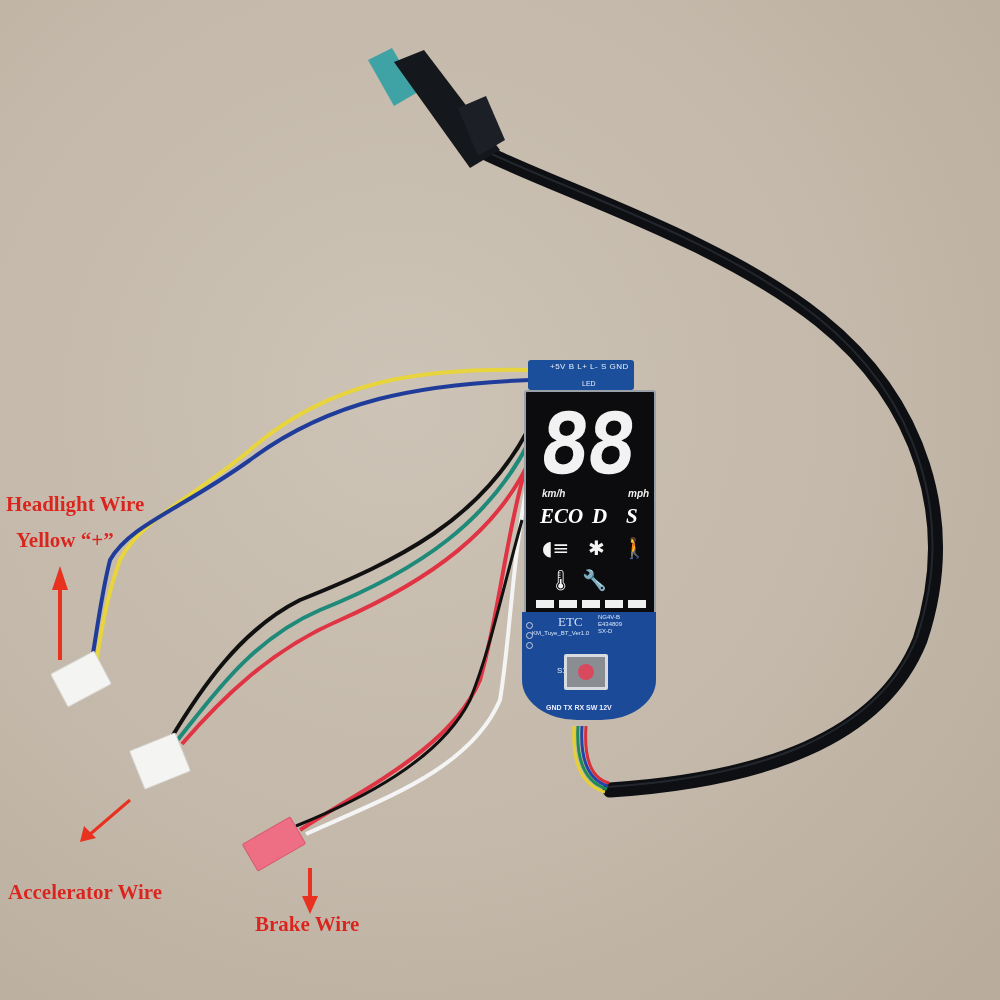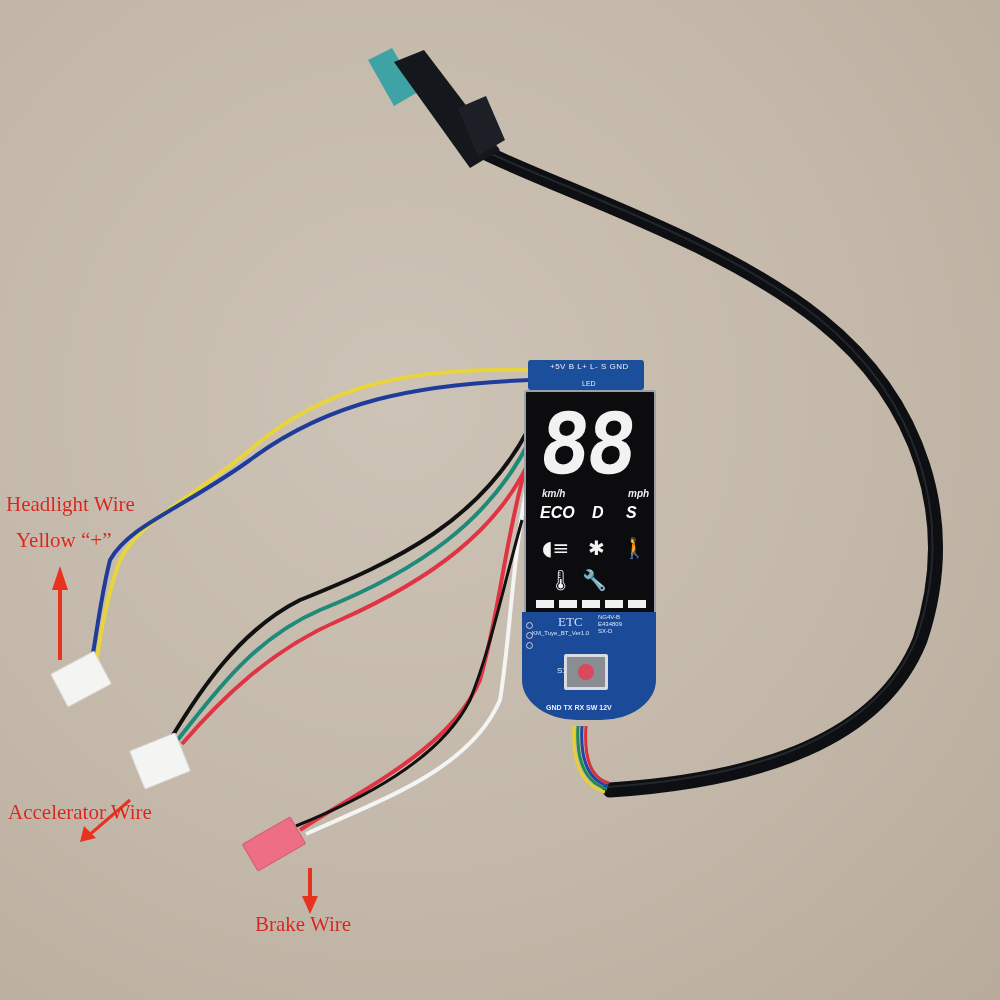--- a/index.html
+++ b/index.html
@@ -1,28 +1,28 @@
 <!DOCTYPE html>
 <html><head>
   <meta charset="utf-8">
   <style>
     html, body { margin:0; padding:0; }
     body { width:1000px; height:1000px; overflow:hidden; position:relative;
       background: radial-gradient(ellipse at 40% 40%, #cdc3b6 0%, #c3b8a9 55%, #b8ab9c 100%);
       font-family: "Liberation Serif", serif; }
     .scene { position:absolute; left:0; top:0; width:1000px; height:1000px; }
-    .label { position:absolute; color:#d8261f; font-weight:normal; font-family:"Liberation Serif", serif; font-size:21px; white-space:nowrap; text-shadow:0 0 1px rgba(255,255,255,0.3); }
+    .label { position:absolute; color:#d8261f; font-weight:bold; font-family:"Liberation Serif", serif; font-size:21px; white-space:nowrap; text-shadow:0 0 1px rgba(255,255,255,0.3); }
     .pcb { position:absolute; left:518px; top:360px; width:142px; height:366px; }
-    .pcb-top { position:absolute; left:10px; top:0; width:116px; height:30px; background:#1b4f9c; border-radius:3px; }
+    .pcb-top { position:absolute; left:10px; top:0; width:106px; height:30px; background:#1b4f9c; border-radius:3px; }
     .pcb-top .pins { position:absolute; left:22px; top:2px; color:#e8eef8; font-family:"Liberation Sans", sans-serif; font-size:8px; letter-spacing:0.5px; }
     .pcb-top .led { position:absolute; left:54px; top:20px; color:#e8eef8; font-family:"Liberation Sans", sans-serif; font-size:7px; }
     .lcd { position:absolute; left:6px; top:30px; width:128px; height:222px; background:#0c0c0e; border:2px solid #9aa0a8; border-radius:3px; }
     .digits { position:absolute; left:14px; top:10px; color:#f2f2f2; font-family:"DejaVu Sans Mono", monospace; font-size:84px; font-weight:bold; line-height:84px; letter-spacing:-4px; transform:skewX(-6deg); }
     .units { position:absolute; top:96px; color:#eee; font-family:"Liberation Sans", sans-serif; font-size:10px; font-style:italic; font-weight:bold; }
-    .modes { position:absolute; top:112px; color:#fff; font-family:Liberation Sans, sans-serif; font-size:16px; font-weight:bold; font-style:italic; }
+    .modes { position:absolute; top:112px; color:#fff; font-family:Liberation Serif, serif; font-size:21px; font-weight:bold; font-style:italic; }
     .ico { position:absolute; color:#f4f4f4; font-family:"DejaVu Sans", sans-serif; font-size:20px; line-height:20px; }
     .bars { position:absolute; left:10px; top:208px; display:flex; gap:5px; }
     .bars span { display:block; width:18px; height:8px; background:#f0f0f0; }
     .pcb-bottom { position:absolute; left:4px; top:252px; width:134px; height:108px; background:#1a4a98; border-radius:0 0 55px 55px / 0 0 40px 40px; }
     .pcb-bottom .etc { position:absolute; left:28px; top:2px; color:#cfe0f8; font-family:"Liberation Serif", serif; font-size:13px;margin-left:8px; }
     .pcb-bottom .ver { position:absolute; left:10px; top:18px; color:#d8e6fb; font-family:"Liberation Sans", sans-serif; font-size:6px; }
     .pcb-bottom .code { position:absolute; left:76px; top:2px; color:#d8e6fb; font-family:"Liberation Sans", sans-serif; font-size:6px; line-height:7px; }
     .pcb-bottom .s1 { position:absolute; left:22px; top:54px; color:#eef; font-family:"Liberation Sans", sans-serif; font-size:8px;padding-left:13px; }
     .btn { position:absolute; left:42px; top:42px; width:38px; height:30px; background:#8a8d92; border:3px solid #d8dce0; border-radius:2px; }
     .btn i { position:absolute; left:11px; top:7px; width:16px; height:16px; border-radius:50%; background:#d8495e; }
@@ -123,15 +123,15 @@
       <span class="s1">S1</span>
       <div class="btn">
           <i></i>
         </div>
       <span class="io">GND TX RX SW 12V</span>
     </div>
   </div>
 
   <div class="label" style="left:6px;top:492px;">Headlight Wire</div>
   <div class="label" style="left:16px;top:528px;">Yellow “+”</div>
-  <div class="label" style="left:8px;top:800px;">Accelerator Wire</div>
+  <div class="label" style="left:8px;top:880px;">Accelerator Wire</div>
   <div class="label" style="left:255px;top:912px;">Brake Wire</div>
 </div>
 
 </body></html>

